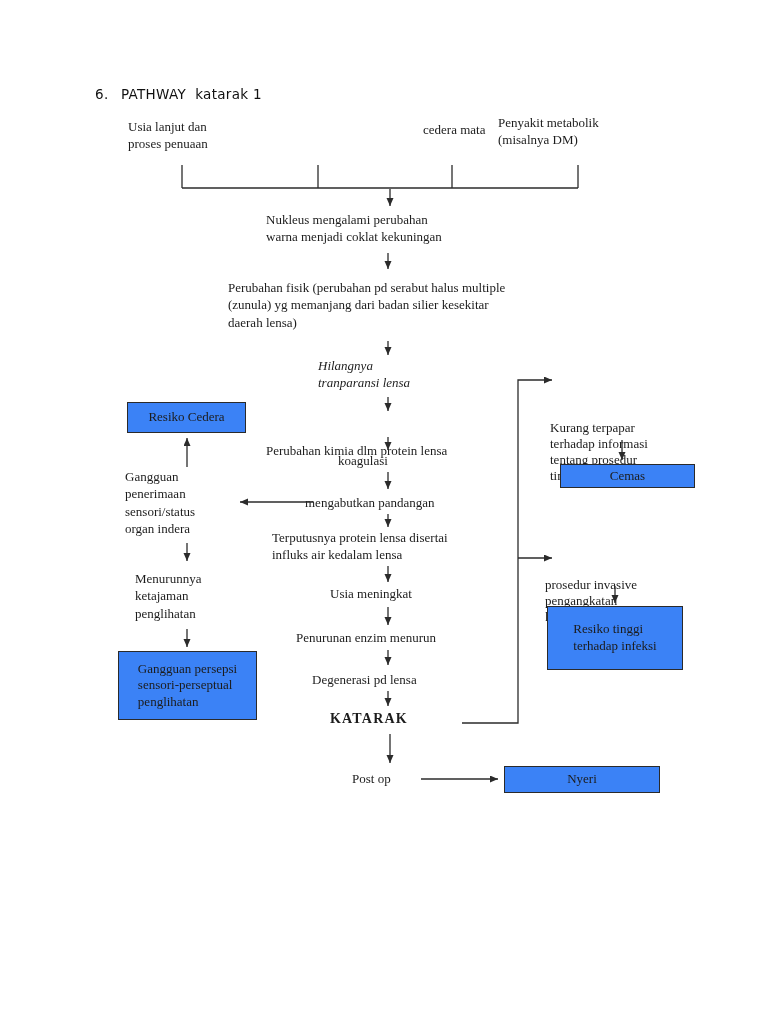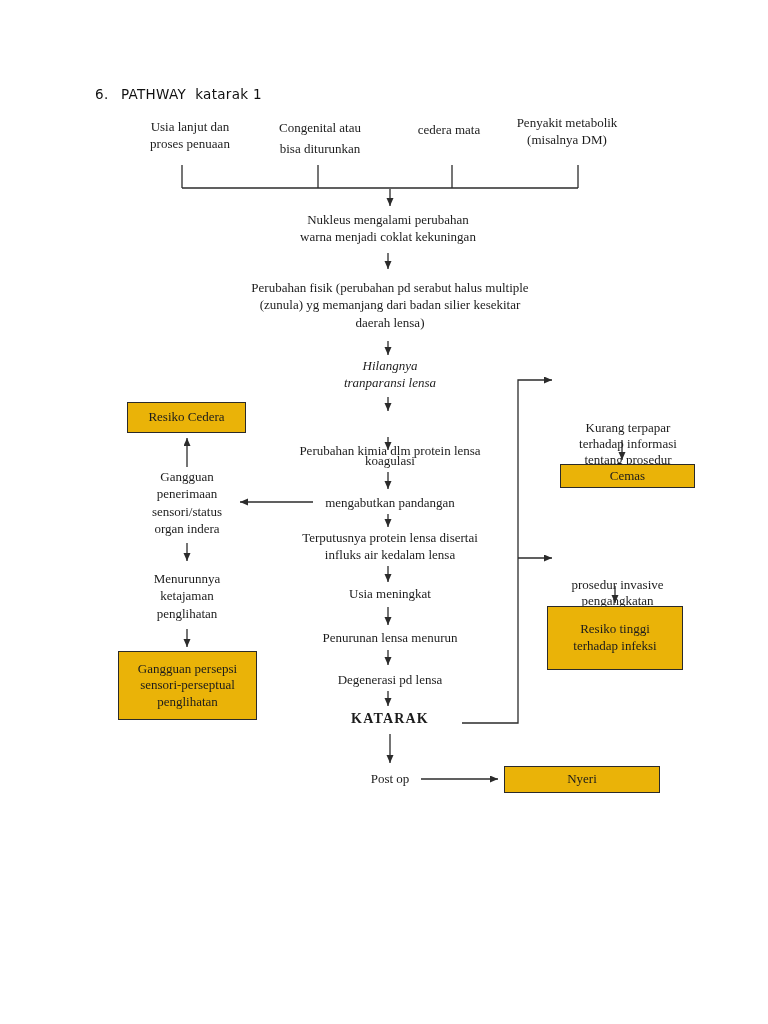--- a/index.html
+++ b/index.html
@@ -8,64 +8,62 @@
     font-family:"Liberation Serif","DejaVu Serif",serif;color:#1c1c1c;overflow:hidden;
   }
   .doc-title{
     position:absolute;left:95px;top:86px;
     font-family:"DejaVu Sans","Liberation Sans",sans-serif;
     font-size:13.5px;color:#111;white-space:pre;letter-spacing:.3px;
   }
   .doc-title .num{position:absolute;left:0;top:0;}
   .doc-title .txt{position:absolute;left:26px;top:0;white-space:pre;}
   .node{
-    position:absolute;font-size:13px;line-height:1.34;text-align:center;
+    position:absolute;font-size:13px;line-height:1.34;text-align:left;
     white-space:pre-line;color:#1c1c1c;
   }
   .tight{line-height:1.24;margin-top:48px;}
   .boxed{
-    border:1.5px solid #2a2a2a;background:#eab308;
+    border:1.5px solid #2a2a2a;background:#3b82f6;
     display:flex;align-items:center;justify-content:center;
     box-sizing:border-box;line-height:1.28;
   }
   .katarak{font-weight:bold;font-size:14px;letter-spacing:1.2px;}
   svg.connectors{position:absolute;left:0;top:0;pointer-events:none;}
 </style>
 </head>
 <body>
 
 <div class="page">
 
   <div class="doc-title">
     <span class="num">6.</span>
     <span class="txt">PATHWAY  katarak 1</span>
   </div>
 
   <div class="node" style="left:128px;top:118px;width:124px;">Usia lanjut dan
 proses penuaan</div>
-  <div class="node" style="left:252px;top:118px;width:136px;line-height:1.6;">Congenital atau
-bisa diturunkan</div>
-  <div class="node" style="left:397px;top:121px;width:104px;">cedera mata</div>
+  <div class="node" style="left:423px;top:121px;width:104px;">cedera mata</div>
   <div class="node" style="left:498px;top:114px;width:138px;">Penyakit metabolik
 (misalnya DM)</div>
 
   <div class="node" style="left:266px;top:211px;width:244px;">Nukleus mengalami perubahan
 warna menjadi coklat kekuningan</div>
   <div class="node" style="left:228px;top:279px;width:324px;">Perubahan fisik (perubahan pd serabut halus multiple
 (zunula) yg memanjang dari badan silier kesekitar
 daerah lensa)</div>
   <div class="node" style="left:318px;top:357px;width:144px;font-style:italic;">Hilangnya
 tranparansi lensa</div>
   <div class="node" style="left:266px;top:414px;width:248px;margin-top:28px;">Perubahan kimia dlm protein lensa</div>
   <div class="node" style="left:338px;top:452px;width:104px;">koagulasi</div>
   <div class="node" style="left:305px;top:494px;width:170px;">mengabutkan pandangan</div>
   <div class="node" style="left:272px;top:529px;width:236px;">Terputusnya protein lensa disertai
 influks air kedalam lensa</div>
   <div class="node" style="left:330px;top:585px;width:120px;">Usia meningkat</div>
-  <div class="node" style="left:296px;top:629px;width:188px;">Penurunan lensa menurun</div>
+  <div class="node" style="left:296px;top:629px;width:188px;">Penurunan enzim menurun</div>
   <div class="node" style="left:312px;top:671px;width:156px;">Degenerasi pd lensa</div>
   <div class="node katarak" style="left:330px;top:710px;width:120px;">KATARAK</div>
   <div class="node" style="left:352px;top:770px;width:76px;">Post op</div>
 
   <div class="node boxed" style="left:127px;top:402px;width:119px;height:31px;">Resiko Cedera</div>
   <div class="node" style="left:125px;top:468px;width:124px;">Gangguan
 penerimaan
 sensori/status
 organ indera</div>
   <div class="node" style="left:135px;top:570px;width:104px;">Menurunnya

